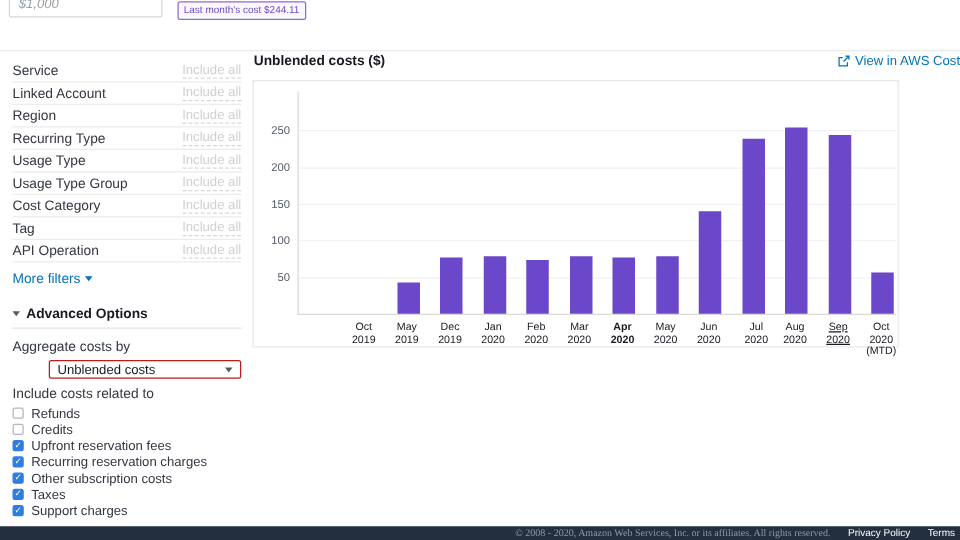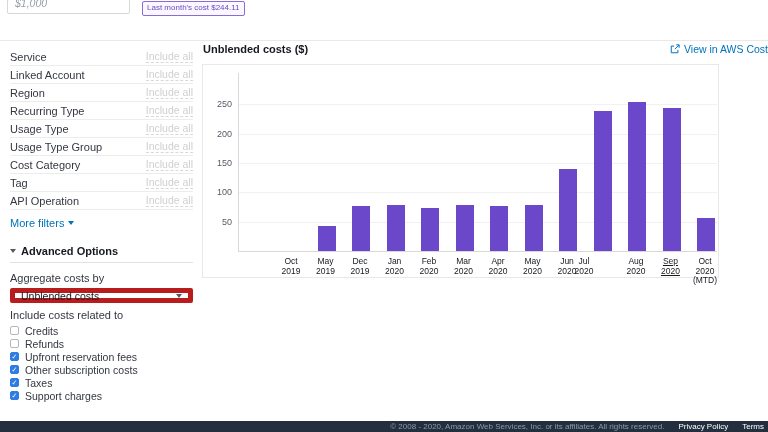--- a/index.html
+++ b/index.html
@@ -24,23 +24,23 @@
     border-top:4.5px solid #545b64;display:inline-block;}
   .tri-down.blue{border-top-color:#0073bb;}
   .filter-row{height:17px;display:flex;justify-content:space-between;align-items:center;
     border-bottom:1px solid #ececec;font-size:11px;}
   .filter-label{color:#333740;}
   .include-all{color:#d0d0d0;font-size:10.5px;border-bottom:1px dashed #d8d8d8;line-height:12px;}
   #more-filters{margin-top:7px;display:flex;align-items:center;gap:4px;color:#0073bb;
     font-size:11px;cursor:pointer;}
   #advanced-header{margin-top:13px;}
   #aggregate-label{margin-top:9px;font-size:11px;color:#333740;}
-  #aggregate-select{margin-top:4px;height:15px;box-sizing:border-box;border:5px solid #b91c1c;
+  #aggregate-select{margin-top:4px;height:15px;box-sizing:border-box;border:1px solid #b91c1c;
     border-radius:2px;display:flex;justify-content:space-between;align-items:center;
-    padding:0 6px;font-size:10.5px;background:#fff;cursor:pointer;}
+    padding:0 6px;font-size:10.5px;background:#fff;cursor:pointer;margin-left:29px;}
   .caret-down{width:0;height:0;border-left:3px solid transparent;border-right:3px solid transparent;
     border-top:4px solid #545b64;}
   #include-label{margin-top:6px;font-size:11px;color:#333740;}
   #checkbox-list{margin-top:3px;}
   .cb-row{height:13px;display:flex;align-items:center;gap:6px;font-size:10.5px;color:#333740;}
   .cb{width:9px;height:9px;box-sizing:border-box;border:1px solid #b0b8bc;border-radius:2px;
     background:#fff;flex:0 0 auto;display:flex;align-items:center;justify-content:center;
     font-size:7px;line-height:7px;color:#fff;cursor:pointer;}
   .cb.checked{background:#2e7de1;border-color:#2e7de1;}
 
@@ -55,21 +55,21 @@
   .gridline{position:absolute;left:0;width:100%;height:1px;background:#f1f1f1;}
   .y-tick{position:absolute;left:3px;width:26px;text-align:right;font-size:9px;color:#545b64;}
   .bar{position:absolute;bottom:0;width:18px;border-radius:0;}
   .x-tick{position:absolute;top:192px;width:42px;text-align:center;font-size:8.5px;
     line-height:9.5px;color:#16191f;}
 
   
   #footer{position:absolute;left:0;top:421px;width:768px;height:11px;background:#232f3e;
     display:flex;align-items:center;justify-content:flex-end;gap:14px;box-sizing:border-box;
     padding-right:4px;font-size:8px;}
-  #footer-copyright{color:#8c9aa8;}
+  #footer-copyright{color:#8c9aa8;font-family:Liberation Serif, serif;}
   .footer-link{color:#ffffff;cursor:pointer;}
 </style>
 </head>
 <body>
 
 <div id="screen">
 
   <input id="amount-input" value="$1,000" style="">
 
   <span id="last-month-badge">Last month's cost $244.11</span>
@@ -132,31 +132,37 @@
     <div id="aggregate-select">
       <span>Unblended costs</span>
       <span class="caret-down"></span>
     </div>
 
     <div id="include-label">Include costs related to</div>
 
     <div id="checkbox-list">
         <div class="cb-row">
           <span class="cb"></span>
+          <span>Refunds</span>
+        </div>
+        <div class="cb-row">
+          <span class="cb"></span>
           <span>Credits</span>
         </div>
         <div class="cb-row">
-          <span class="cb"></span>
-          <span>Refunds</span>
-        </div>
-        <div class="cb-row">
           <span class="cb checked">
             <span>✓</span>
           </span>
           <span>Upfront reservation fees</span>
+        </div>
+        <div class="cb-row">
+          <span class="cb checked">
+            <span>✓</span>
+          </span>
+          <span>Recurring reservation charges</span>
         </div>
         <div class="cb-row">
           <span class="cb checked">
             <span>✓</span>
           </span>
           <span>Other subscription costs</span>
         </div>
         <div class="cb-row">
           <span class="cb checked">
             <span>✓</span>
@@ -224,33 +230,33 @@
         <div>2020</div>
       </div>
       <div class="x-tick" style="left: 205px;">
         <div>Feb</div>
         <div>2020</div>
       </div>
       <div class="x-tick" style="left: 239.5px;">
         <div>Mar</div>
         <div>2020</div>
       </div>
-      <div class="x-tick" style="left: 274px;">
+      <div class="x-tick" style="left: 274px; font-weight: bold;">
         <div>Apr</div>
         <div>2020</div>
       </div>
       <div class="x-tick" style="left: 308.5px;">
         <div>May</div>
         <div>2020</div>
       </div>
       <div class="x-tick" style="left: 343px;">
         <div>Jun</div>
         <div>2020</div>
       </div>
-      <div class="x-tick" style="left: 360px;">
+      <div class="x-tick" style="left: 381px;">
         <div>Jul</div>
         <div>2020</div>
       </div>
       <div class="x-tick" style="left: 412px;">
         <div>Aug</div>
         <div>2020</div>
       </div>
       <div class="x-tick" style="left: 446.5px; text-decoration: underline;">
         <div>Sep</div>
         <div>2020</div>

